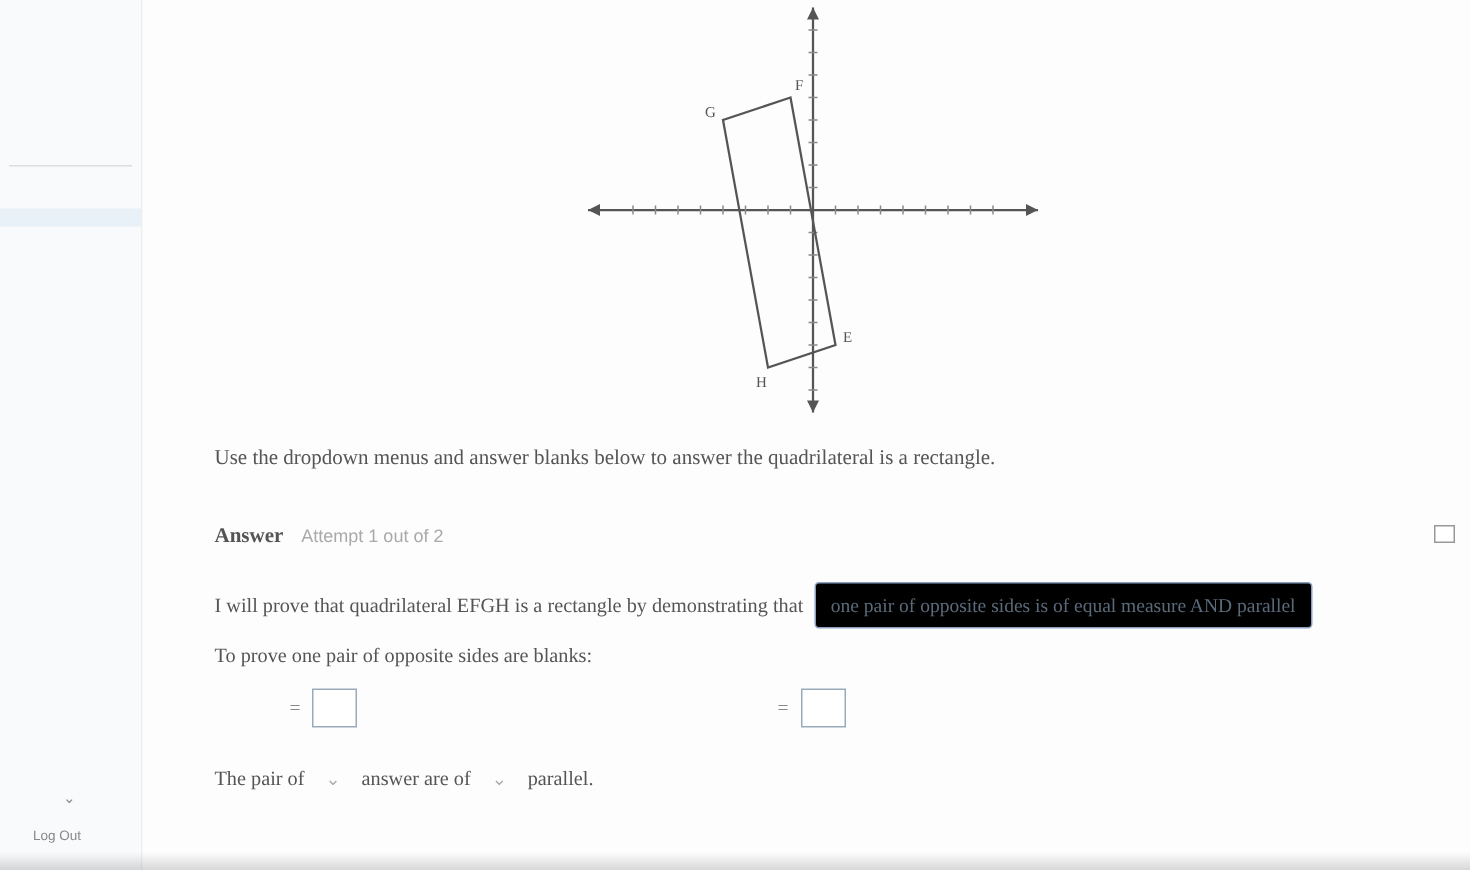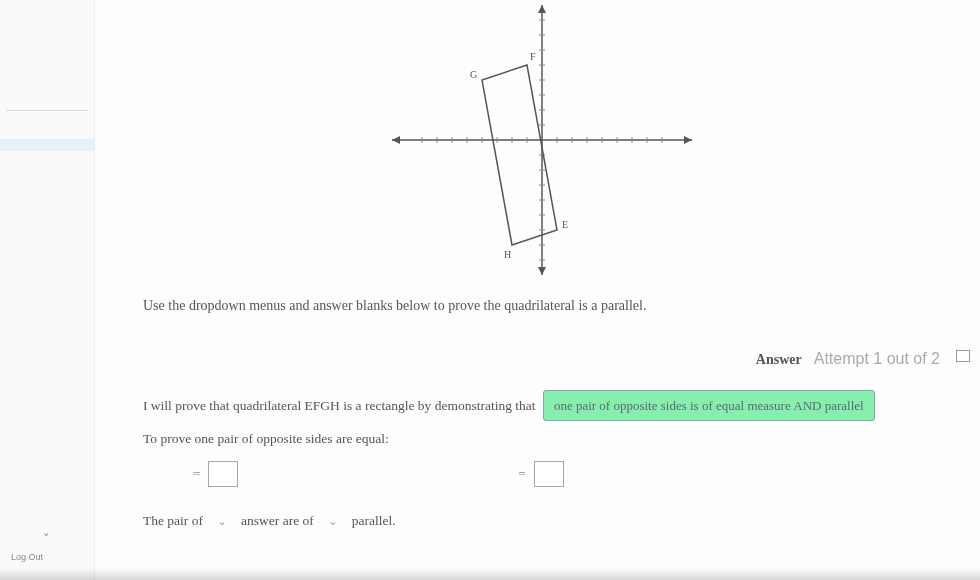--- a/index.html
+++ b/index.html
@@ -24,21 +24,21 @@
       font-size: 9px;
       color: #999;
     }
     .sidebar-item { padding: 6px 8px; border-bottom-color: transparent; }
     .sidebar-item.active { background: #e8f0f8; }
     .sidebar-divider { height: 1px; background: #ddd; margin: 0 6px 4px; }
     .sidebar-spacer { height: 110px; }
     .logout {
       position: absolute;
       bottom: 18px;
-      left: 11px;
+      left: 22px;
       font-size: 9px;
       color: #888;
       font-family: Arial, sans-serif;
     }
     .chevron {
       position: absolute;
       bottom: 42px;
       left: 42px;
       font-size: 10px;
       color: #888;
@@ -63,24 +63,23 @@
       font-size: 14px;
       color: #555;
       margin-top: 18px;
     }
     .answer-row {
       margin-top: 36px;
       display: flex;
       align-items: baseline;
       gap: 12px;
       position: relative;
-      justify-content: flex-end;
     }
     .answer-label { font-size: 14px; font-weight: bold; color: #555; }
-    .attempt { font-size: 16px; color: #aaa; font-family: Arial, sans-serif; }
+    .attempt { font-size: 12px; color: #aaa; font-family: Arial, sans-serif; }
     .expand-icon {
       position: absolute;
       right: -30px;
       top: 0;
       width: 14px;
       height: 12px;
       border: 1px solid #999;
       background: #fff;
     }
     .proof-line {
@@ -88,21 +87,21 @@
       font-size: 13.5px;
       color: #555;
       line-height: 1.8;
     }
     .proof-dropdown {
       display: inline-block;
       border: 1px solid #8aa0c0;
       border-radius: 3px;
       padding: 3px 10px;
       color: #5a6a7a;
-      background: #86efac;
+      background: #000000;
       font-size: 13px;
       margin-left: 4px;
     }
     .sub-instruction {
       margin-top: 10px;
       font-size: 13.5px;
       color: #555;
     }
     .equation-row {
       margin-top: 14px;
@@ -209,34 +208,34 @@
 
       <polygon points="145,65 100,80 130,245 175,230" fill="none" stroke="#555" stroke-width="1.5"></polygon>
 
       <text x="148" y="60" font-size="10" fill="#555">F</text>
       <text x="88" y="78" font-size="10" fill="#555">G</text>
       <text x="180" y="228" font-size="10" fill="#555">E</text>
       <text x="122" y="258" font-size="10" fill="#555">H</text>
     </svg>
   </div>
 
-  <div class="instruction">Use the dropdown menus and answer blanks below to prove the quadrilateral is a parallel.</div>
+  <div class="instruction">Use the dropdown menus and answer blanks below to answer the quadrilateral is a rectangle.</div>
 
   <div class="answer-row">
     <span class="answer-label">Answer</span>
     <span class="attempt">Attempt 1 out of 2</span>
     <span class="expand-icon"></span>
   </div>
 
   <div class="proof-line">
     <span>I will prove that quadrilateral EFGH is a rectangle by demonstrating that</span>
     <span class="proof-dropdown">one pair of opposite sides is of equal measure AND parallel</span>
   </div>
 
-  <div class="sub-instruction">To prove one pair of opposite sides are equal:</div>
+  <div class="sub-instruction">To prove one pair of opposite sides are blanks:</div>
 
   <div class="equation-row">
     <div class="eq-group">
       <span>=</span>
       <span class="eq-box"></span>
     </div>
     <div class="eq-group">
       <span>=</span>
       <span class="eq-box"></span>
     </div>

